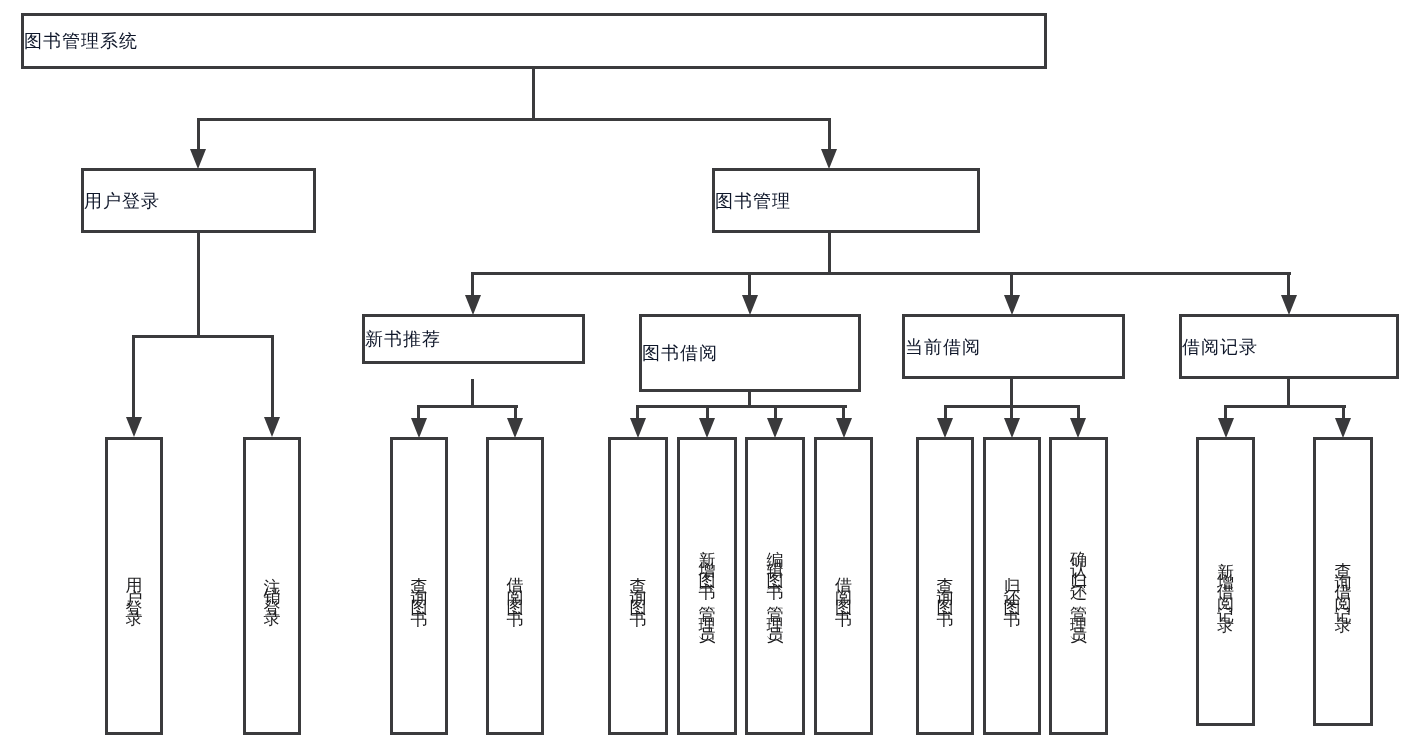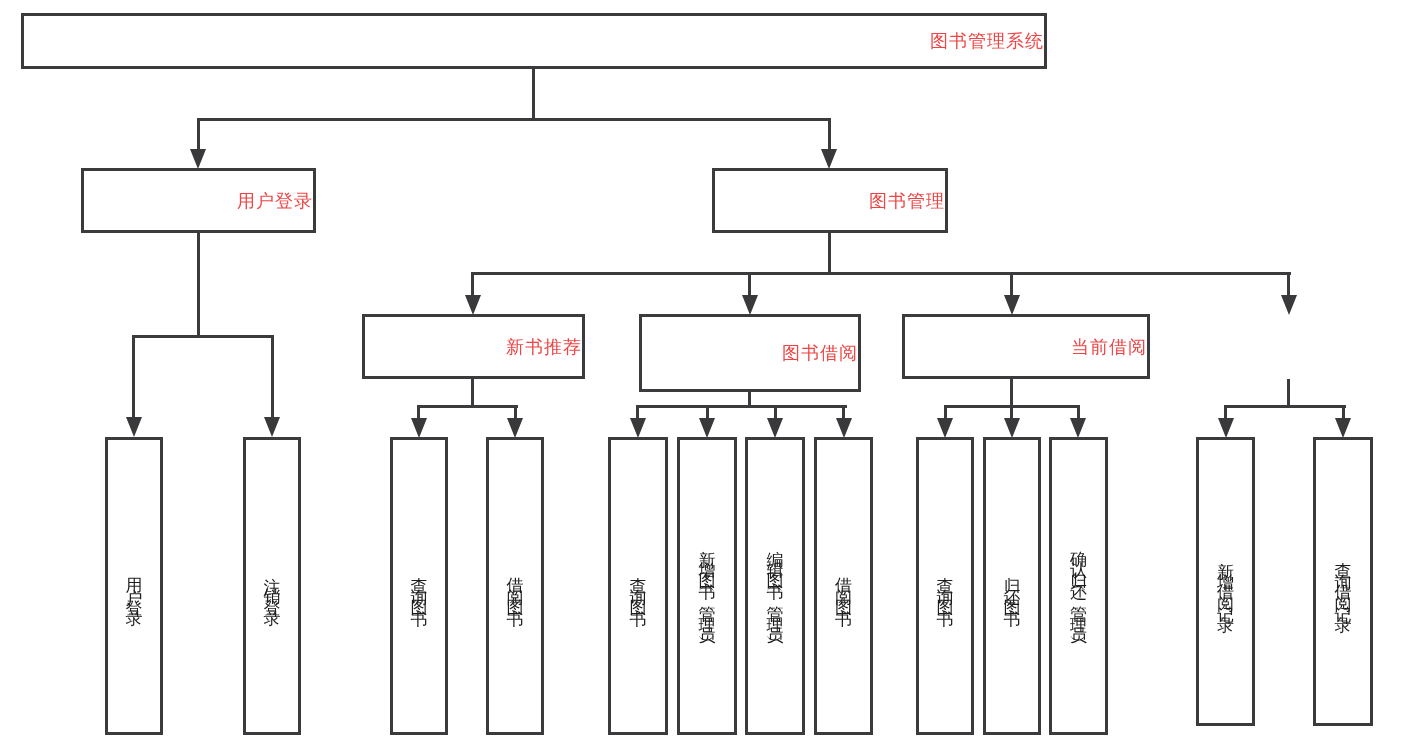--- a/index.html
+++ b/index.html
@@ -2,22 +2,22 @@
 <html><head>
 <meta charset="utf-8">
 <style>
   html,body{margin:0;padding:0;background:#ffffff;}
   .canvas{
     position:relative;width:1405px;height:747px;background:#ffffff;overflow:hidden;
     font-family:"Liberation Sans","DejaVu Sans",sans-serif;color:#1d1d1f;
   }
   .hbox{
     position:absolute;box-sizing:border-box;border:3px solid #3b3b3d;background:#ffffff;
-    display:flex;align-items:center;justify-content:flex-end;
-    font-size:18px;letter-spacing:1px;color:#ef4444;z-index:2;
+    display:flex;align-items:center;justify-content:flex-start;
+    font-size:18px;letter-spacing:1px;color:#0f172a;z-index:2;
   }
   .vbox{
     position:absolute;box-sizing:border-box;border:3px solid #3b3b3d;background:#ffffff;
     display:flex;align-items:center;justify-content:center;z-index:2;
   }
   .vbox span{
     writing-mode:vertical-rl;text-orientation:mixed;
     font-size:17px;letter-spacing:11px;line-height:1;color:#1d1d1f;white-space:nowrap;
   }
   .vline{position:absolute;width:3px;background:#3b3b3d;z-index:1;}
@@ -96,32 +96,35 @@
   <div class="arr" style="left:1218px;top:418px"></div>
   <div class="arr" style="left:1335px;top:418px"></div>
 
   <div class="hbox" style="left:21px;top:13px;width:1026px;height:56px">
     <span>图书管理系统</span>
   </div>
 
   <div class="hbox" style="left:81px;top:168px;width:235px;height:65px">
     <span>用户登录</span>
   </div>
-  <div class="hbox" style="left:712px;top:168px;width:236px;height:65px">
+  <div class="hbox" style="left:712px;top:168px;width:268px;height:65px">
     <span>图书管理</span>
   </div>
 
-  <div class="hbox" style="left:362px;top:314px;width:223px;height:65px">
+  <div class="hbox" style="left:362px;top:314px;width:223px;height:50px">
     <span>新书推荐</span>
   </div>
   <div class="hbox" style="left:639px;top:314px;width:222px;height:78px">
     <span>图书借阅</span>
   </div>
-  <div class="hbox" style="left:902px;top:314px;width:248px;height:65px">
+  <div class="hbox" style="left:902px;top:314px;width:223px;height:65px">
     <span>当前借阅</span>
+  </div>
+  <div class="hbox" style="left:1179px;top:314px;width:220px;height:65px">
+    <span>借阅记录</span>
   </div>
 
   <div class="vbox" style="left:105px;top:437px;width:58px;height:298px">
     <span>用户登录</span>
   </div>
   <div class="vbox" style="left:243px;top:437px;width:58px;height:298px">
     <span>注销登录</span>
   </div>
 
   <div class="vbox" style="left:390px;top:437px;width:58px;height:298px">

